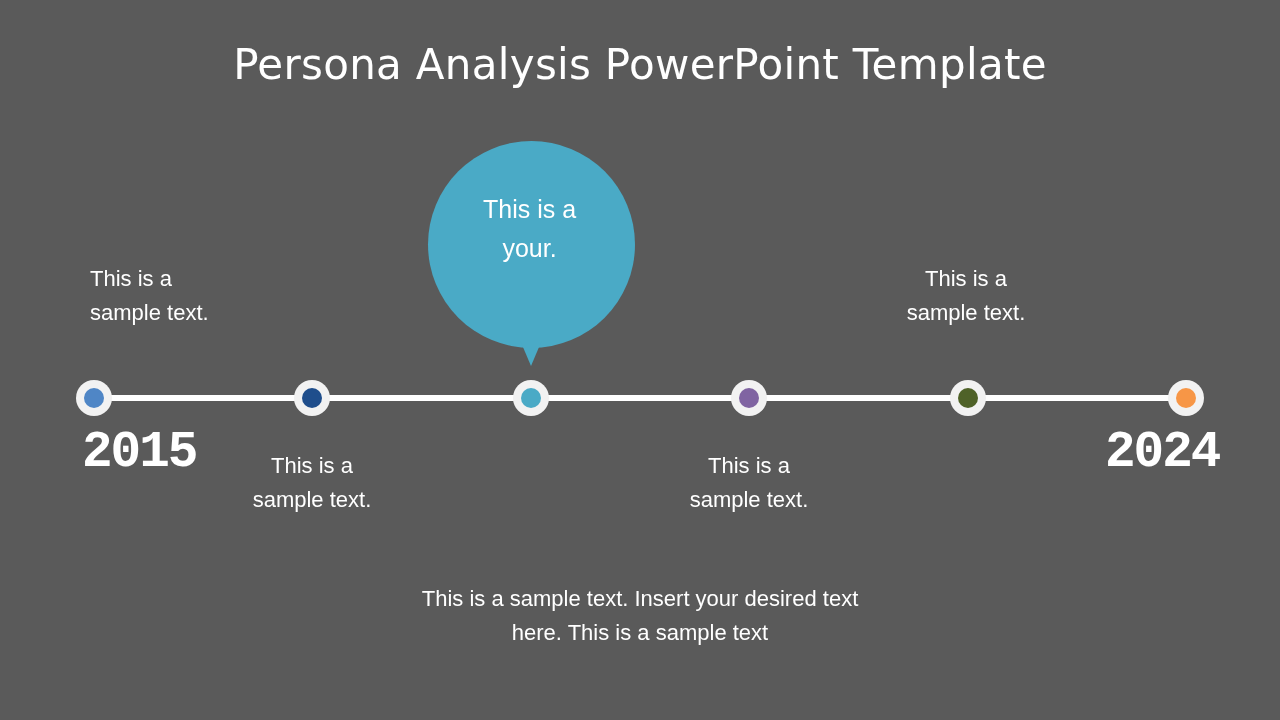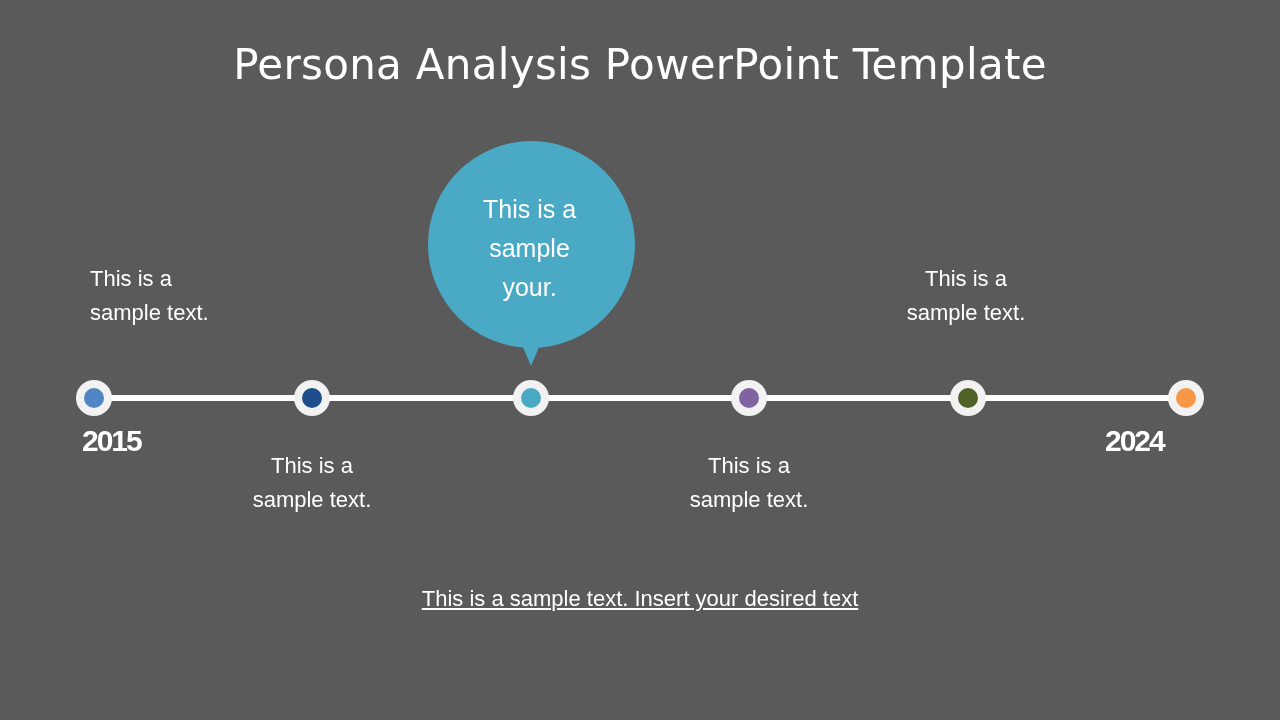--- a/index.html
+++ b/index.html
@@ -21,39 +21,39 @@
     position: absolute; width: 36px; height: 36px; border-radius: 50%;
     background: #f2f2f2; top: 380px;
     display: flex; align-items: center; justify-content: center;
   }
   .node .dot { width: 20px; height: 20px; border-radius: 50%; }
   .label {
     position: absolute; font-size: 22px; line-height: 34px;
     text-align: center; color: #ffffff; width: 200px;
   }
   .year {
-    position: absolute; top: 424px; font-size: 30px; font-weight: bold;
-    letter-spacing: -2px; color: #ffffff;
+    position: absolute; top: 424px; font-size: 51px; font-weight: bold;
+    letter-spacing: -2px; color: #ffffff; font-family: Liberation Mono, monospace;
   }
   .bubble {
     position: absolute; left: 428px; top: 141px; width: 207px; height: 207px;
     border-radius: 50%; background: #4aaac6;
   }
   .bubble-tail {
     position: absolute; left: 520px; top: 340px; width: 0; height: 0;
     border-left: 11px solid transparent; border-right: 11px solid transparent;
     border-top: 26px solid #4aaac6;
   }
   .bubble-text {
     position: absolute; left: 428px; top: 190px; width: 203px;
     text-align: center; font-size: 25px; line-height: 39px; color: #ffffff;
   }
   .footer {
     position: absolute; left: 340px; top: 582px; width: 600px;
-    text-align: center; font-size: 22px; line-height: 34px; color: #ffffff; text-decoration: underline;
+    text-align: center; font-size: 22px; line-height: 34px; color: #ffffff;
   }
 </style>
 </head>
 <body>
 
 <div class="title">Persona Analysis PowerPoint Template</div>
 
 <div class="line"></div>
 
 <div class="node" style="left:76px">
@@ -92,19 +92,19 @@
 </div>
 <div class="label" style="left:866px; top:262px;">
   <div>This is a</div>
   <div>sample text.</div>
 </div>
 
 <div class="bubble"></div>
 <div class="bubble-tail"></div>
 <div class="bubble-text">
   <div>This is a</div>
-  <div>sample</div>
   <div>your.</div>
 </div>
 
 <div class="footer">
   <div>This is a sample text. Insert your desired text</div>
+  <div>here. This is a sample text</div>
 </div>
 
 </body></html>

